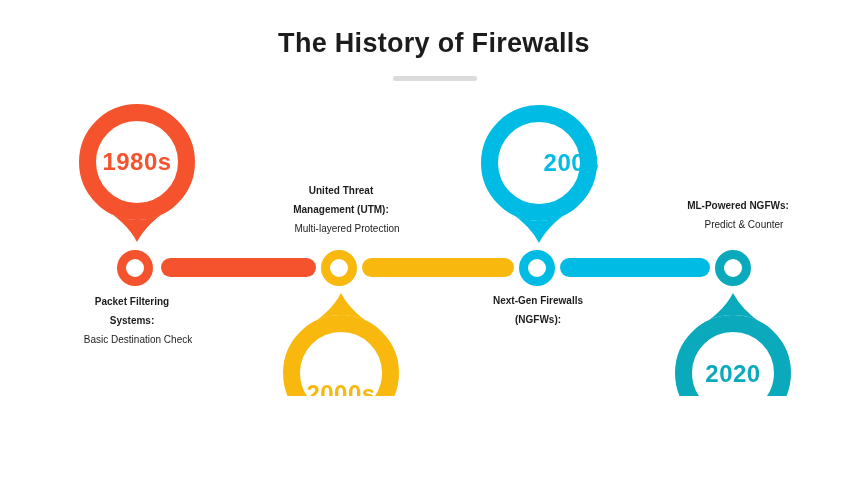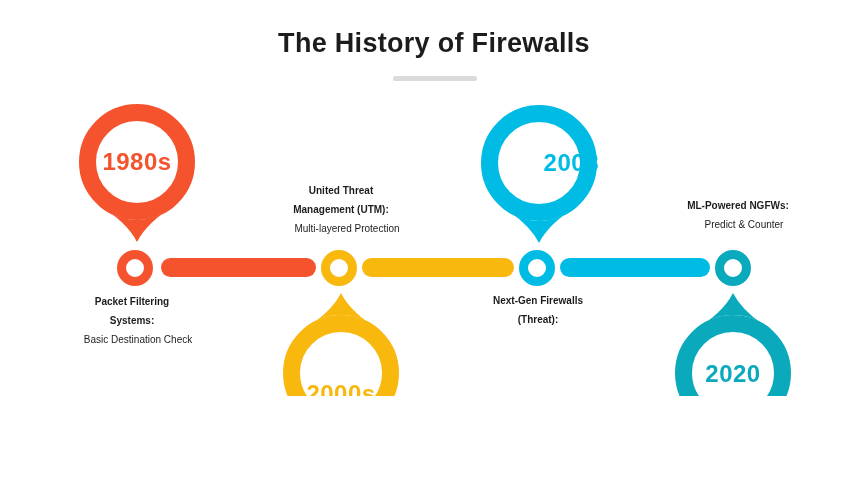--- a/index.html
+++ b/index.html
@@ -95,21 +95,21 @@
 
   <div style="color: rgb(0, 188, 229);">
     <svg class="pin pin3" viewBox="0 0 120 156">
       <path d="M20 102 Q50 120 60 140 Q70 120 100 102 A58 58 0 0 1 20 102 Z" fill="currentColor"></path>
       <circle cx="60" cy="60" r="49.5" fill="#ffffff" stroke="currentColor" stroke-width="17"></circle>
     </svg>
     <div class="year year3">2008</div>
     <div class="node node3"></div>
     <div class="label label3">
       <div class="heading">Next-Gen Firewalls
-(Threat):</div>
+(NGFWs):</div>
     </div>
   </div>
 
   <div style="color: rgb(11, 169, 188);">
     <svg class="pin flip pin4" viewBox="0 0 120 156">
       <path d="M20 102 Q50 120 60 140 Q70 120 100 102 A58 58 0 0 1 20 102 Z" fill="currentColor"></path>
       <circle cx="60" cy="60" r="49.5" fill="#ffffff" stroke="currentColor" stroke-width="17"></circle>
     </svg>
     <div class="year year4">2020</div>
     <div class="node node4"></div>

